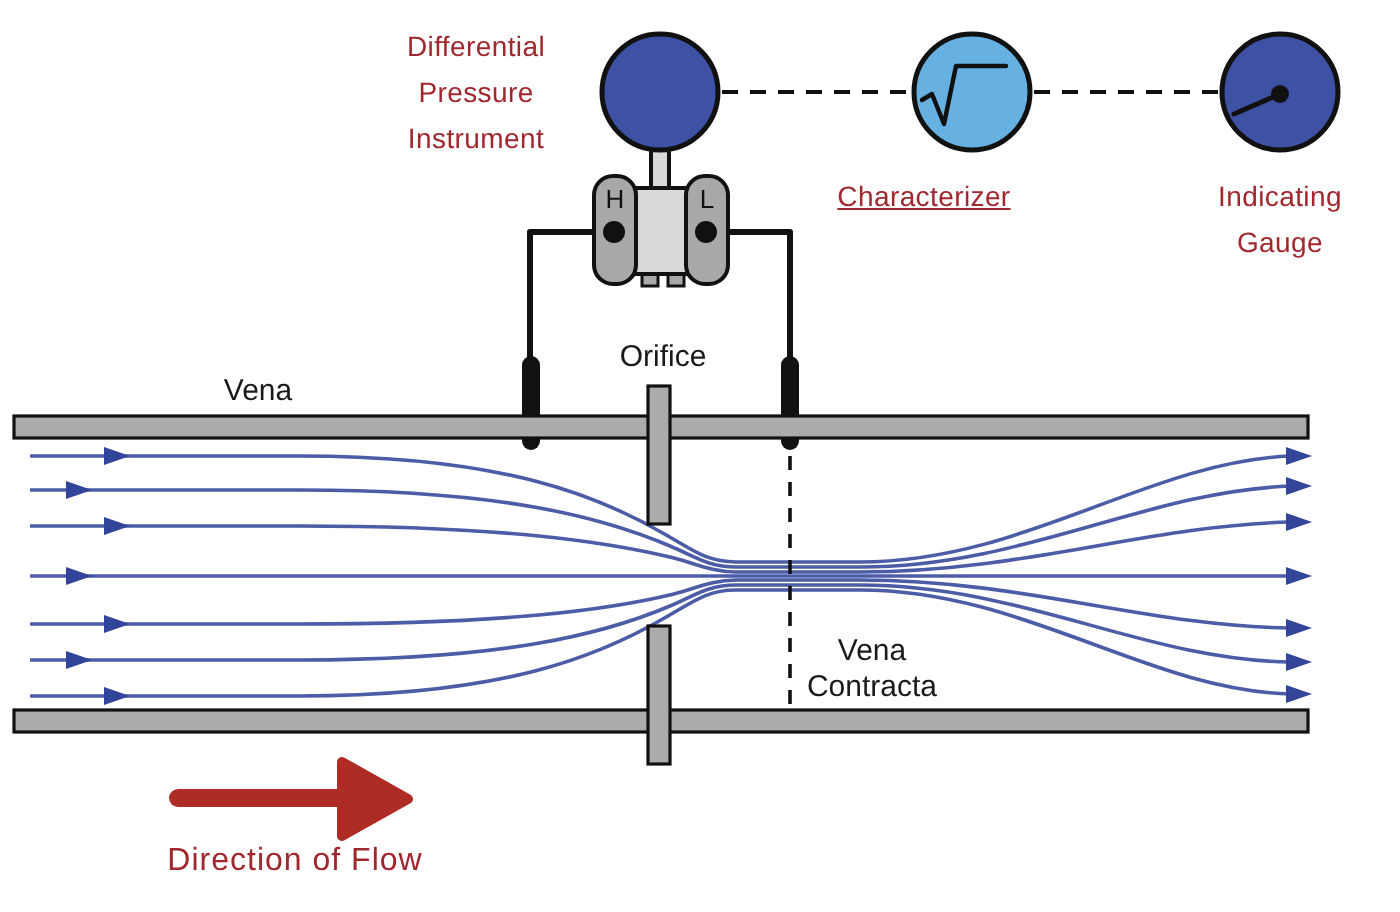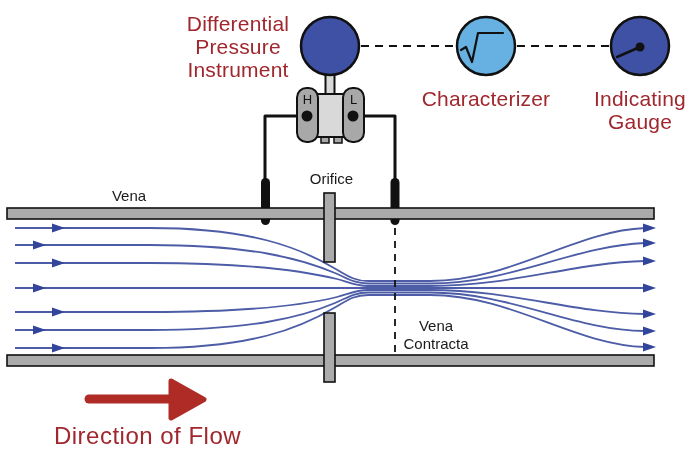--- a/index.html
+++ b/index.html
@@ -13,41 +13,41 @@
   }
   .canvas svg { position: absolute; left: 0; top: 0; }
   .lbl {
     position: absolute;
     text-align: center;
     white-space: pre-line;
     user-select: none;
   }
   .lbl-red {
     color: #A1272E;
-    font-size: 21px;
+    font-size: 14px;
     line-height: 23px;
     letter-spacing: 0.2px;
   }
   .lbl-black {
     color: #1A1A1A;
     font-size: 15px;
     line-height: 17.5px;
   }
   .lbl-flow {
     color: #A1272E;
-    font-size: 24px;
+    font-size: 16px;
     letter-spacing: 0.5px;
   }
   .lbl-port {
     color: #111111;
     font-size: 13px;
     line-height: 13px;
   }
   #dp-label           { left: 168px; top: 12px;  width: 140px; }
-  #characterizer-label{ left: 411px; top: 87px;  width: 150px; }
+  #characterizer-label{ left: 387px; top: 87px;  width: 150px; text-decoration: underline; }
   #gauge-label        { left: 575px; top: 87px;  width: 130px; }
   #pipe-label         { left: 94px;  top: 187px; width: 70px;  }
   #orifice-label      { left: 294px; top: 170px; width: 75px;  }
   #vena-label         { left: 387px; top: 317px; width: 98px;  }
   #flow-label         { left: 50px;  top: 422px; width: 195px; }
   #h-port-label       { left: 300px; top: 93px;  width: 15px;  }
   #l-port-label       { left: 346px; top: 93px;  width: 15px;  }
 </style>
 </head>
 <body>

